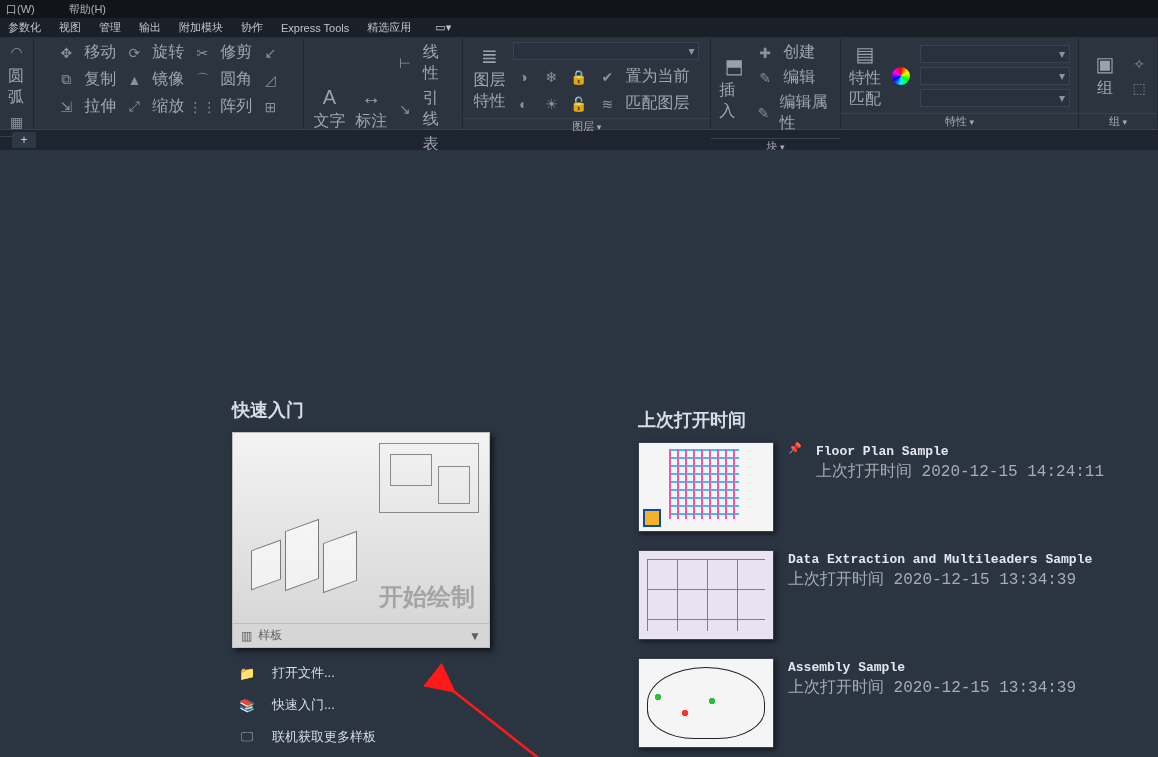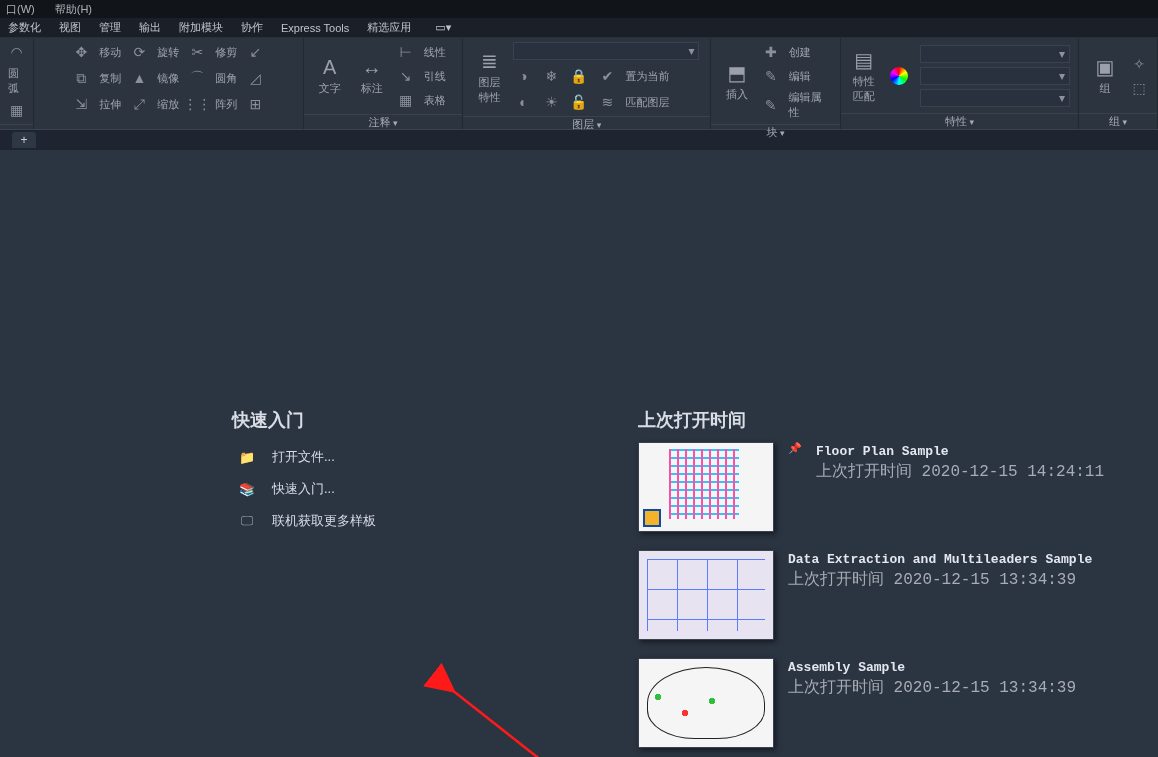--- a/index.html
+++ b/index.html
@@ -1,37 +1,37 @@
 <!DOCTYPE html>
 <html><head>
 <meta charset="utf-8">
 <style>
 * { box-sizing: border-box; margin: 0; padding: 0; }
 body { width: 1158px; height: 757px; background: #2b3441; font-family: "Microsoft YaHei", sans-serif; color: #c9ced6; font-size: 12px; overflow: hidden; position: relative; }
-.menubar { background: #111419; height: 18px; display: flex; align-items: center; padding: 0 6px; gap: 18px; font-size: 11px; color: #aeb3bb; }
+.menubar { background: #111419; height: 18px; display: flex; align-items: center; padding: 0 6px; gap: 32px; font-size: 11px; color: #aeb3bb; }
 .menubar span:first-child { margin-right: 2px; }
 .toptabs { background: #1b2028; height: 20px; display: flex; align-items: center; padding: 0 8px; gap: 18px; font-size: 11px; color: #bfc4cc; border-bottom: 1px solid #2a303a; }
 .toptabs .end { margin-left: 6px; display: flex; align-items: center; gap: 4px; }
 .ribbon { background: #2c3440; height: 92px; display: flex; border-bottom: 1px solid #3a4250; }
 .panel { border-right: 1px solid #222831; display: flex; flex-direction: column; }
 .panel-body { flex: 1; display: flex; align-items: center; padding: 4px 8px; gap: 6px; }
 .panel-title { height: 16px; text-align: center; font-size: 11px; color: #a7acb5; border-top: 1px solid #3a4250; }
 .panel-title .dd::after { content: " ▾"; font-size: 9px; }
 .iconbox { width: 20px; height: 20px; display: inline-flex; align-items: center; justify-content: center; color: #8c9099; font-size: 14px; }
 .col { display: flex; flex-direction: column; gap: 4px; }
 .row { display: flex; gap: 8px; align-items: center; }
-.lbl { font-size: 11px; color: #a0a5af; }
+.lbl { font-size: 16px; color: #a0a5af; }
 .bigicon { width: 36px; height: 36px; display: flex; flex-direction: column; align-items: center; justify-content: center; color: #9ba0ab; gap: 2px; }
 .bigicon .g { font-size: 20px; }
 .combo { width: 186px; height: 18px; background: #2a313e; border: 1px solid #3a4250; display: flex; align-items: center; justify-content: flex-end; padding: 0 4px; color: #8d929c; }
 .tabstrip { background: #1e2530; height: 20px; display: flex; align-items: center; padding: 0 12px; }
 .plus-tab { width: 24px; height: 16px; background: #2e3744; border-radius: 3px 3px 0 0; display: flex; align-items: center; justify-content: center; color: #c9ced6; font-size: 12px; }
 .canvas { position: absolute; top: 150px; left: 0; right: 0; bottom: 0; background: #2b3441; }
 .section-title { font-size: 18px; font-weight: bold; color: #d8dde6; margin-bottom: 10px; }
-.quickstart { position: absolute; left: 232px; top: 258px; width: 270px; }
+.quickstart { position: absolute; left: 232px; top: 248px; width: 270px; }
 .card { width: 258px; background: #e5e5e5; border: 1px solid #bfbfbf; box-shadow: 3px 3px 6px rgba(0,0,0,0.6); }
 .card-img { height: 190px; position: relative; background: linear-gradient(#f3f3f3,#d7d7d7); overflow: hidden; }
 .card-txt { position: absolute; right: 14px; bottom: 10px; font-size: 24px; font-weight: bold; color: #a4a4a4; }
 .card-bar { height: 24px; background: #d6d6d6; border-top: 1px solid #bdbdbd; display: flex; align-items: center; padding: 0 8px; color: #5f5f5f; font-size: 12px; justify-content: space-between; }
 .linklist { margin-top: 16px; display: flex; flex-direction: column; gap: 14px; }
 .linkrow { display: flex; align-items: center; gap: 14px; color: #d8dde6; font-size: 13px; cursor: pointer; padding-left: 4px; }
 .linkrow .ic { width: 22px; height: 18px; display: inline-flex; align-items: center; justify-content: center; color: #9ba0ab; }
 .recent { position: absolute; left: 638px; top: 258px; width: 480px; }
 .doclist { display: flex; flex-direction: column; gap: 18px; }
 .doc { display: flex; gap: 14px; align-items: flex-start; }
@@ -240,20 +240,38 @@
 </div>
 
 <div class="tabstrip">
   <div class="plus-tab">+</div>
 </div>
 
 <div class="canvas">
 
   <div class="quickstart">
     <div class="section-title">快速入门</div>
+    <div class="card">
+      <div class="card-img">
+        <div class="plan"></div>
+        <div class="isodraw">
+          <div class="bld" style="left:0;top:60px;width:30px;height:40px;transform:skewY(-20deg)"></div>
+          <div class="bld" style="left:34px;top:40px;width:34px;height:60px;transform:skewY(-20deg)"></div>
+          <div class="bld" style="left:72px;top:52px;width:34px;height:50px;transform:skewY(-20deg)"></div>
+        </div>
+        <div class="card-txt">开始绘制</div>
+      </div>
+      <div class="card-bar">
+        <span style="display:flex;align-items:center;gap:6px">
+            <span>▥</span>
+            <span>样板</span>
+          </span>
+        <span>▼</span>
+      </div>
+    </div>
     <div class="linklist">
       <div class="linkrow">
           <span class="ic">📁</span>
           <span>打开文件...</span>
         </div>
       <div class="linkrow">
           <span class="ic">📚</span>
           <span>快速入门...</span>
         </div>
       <div class="linkrow">

